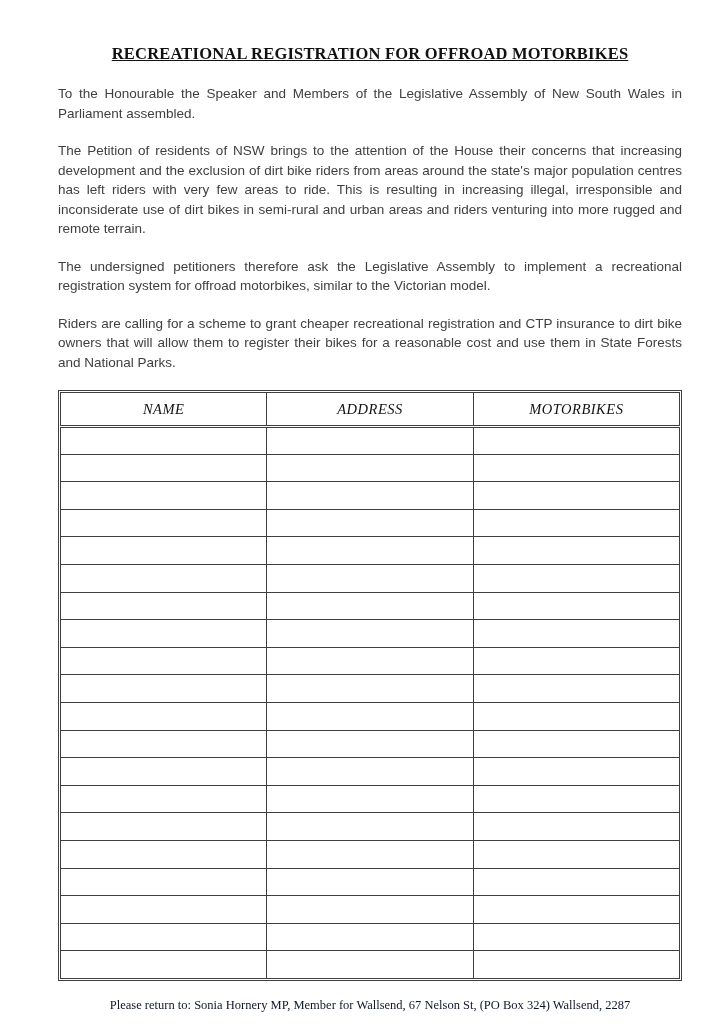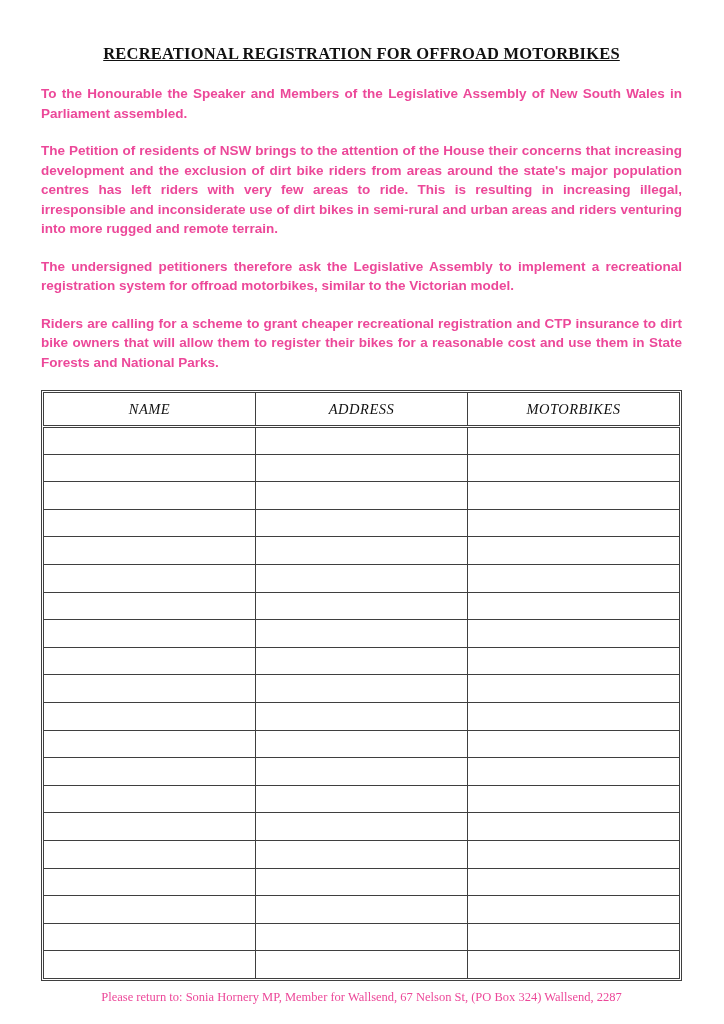--- a/index.html
+++ b/index.html
@@ -9,40 +9,39 @@
   }
   body {
     height: 1024px;
     font-family: "Liberation Sans", sans-serif;
     color: #1c1c1c;
     overflow: hidden;
   }
   .page {
     width: 724px;
     height: 968px;
-    padding: 44px 42px 0 41px;
+    padding: 44px 42px 0 58px;
     background: #ffffff;
   }
   .doc-title {
     font-family: "Liberation Serif", serif;
     font-weight: bold;
     font-size: 16.5px;
     text-align: center;
     text-decoration: underline;
     letter-spacing: 0.2px;
     color: #111111;
     margin-bottom: 20px;
   }
   .body-text p {
     font-size: 13.5px;
     line-height: 19.5px;
     text-align: justify;
-    color: #ec4899;
+    color: #404040;
     margin-bottom: 18px;
-    font-weight: bold;
   }
   .table-wrap {
     margin-top: 11px;
     border: 1px solid #3f3f3f;
     padding: 1px;
   }
   table.petition-table {
     width: 100%;
     border-collapse: collapse;
     table-layout: fixed;
@@ -60,23 +59,23 @@
     border-bottom: 3px double #3f3f3f;
     font-style: italic;
   }
   table.petition-table td {
     height: 27.6px;
     border: 1px solid #3f3f3f;
   }
   .footer-note {
     font-family: "Liberation Serif", serif;
     font-size: 12.5px;
-    color: #ec4899;
+    color: #0f172a;
     text-align: center;
-    margin-top: 9px;
+    margin-top: 17px;
   }
 </style>
 </head>
 <body>
 
 <div class="page">
 
   <h1 class="doc-title">RECREATIONAL REGISTRATION FOR OFFROAD MOTORBIKES</h1>
 
   <div class="body-text">

